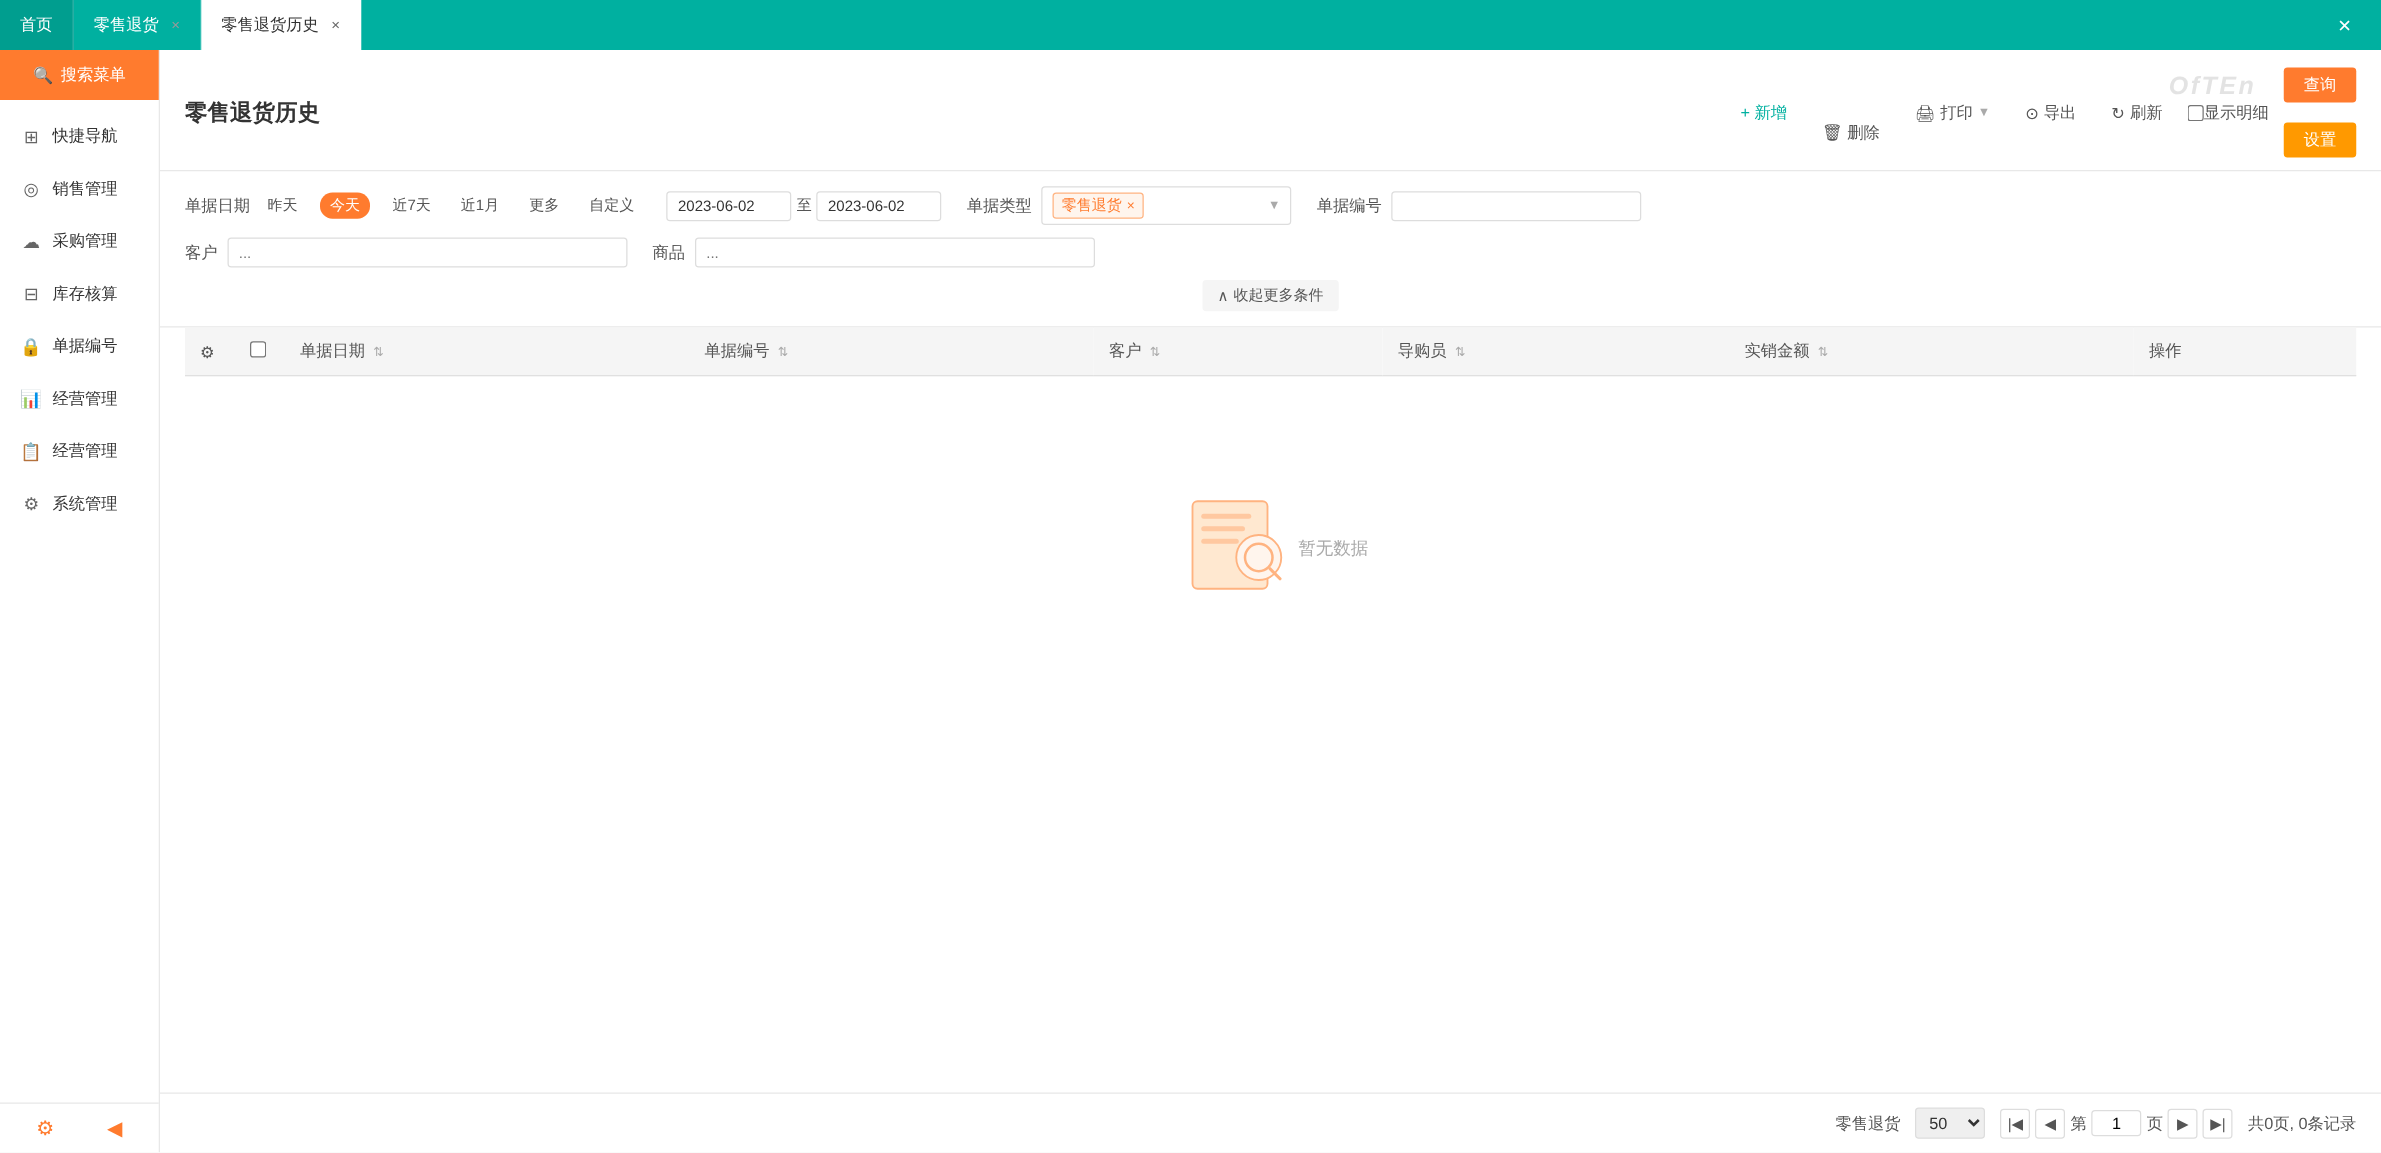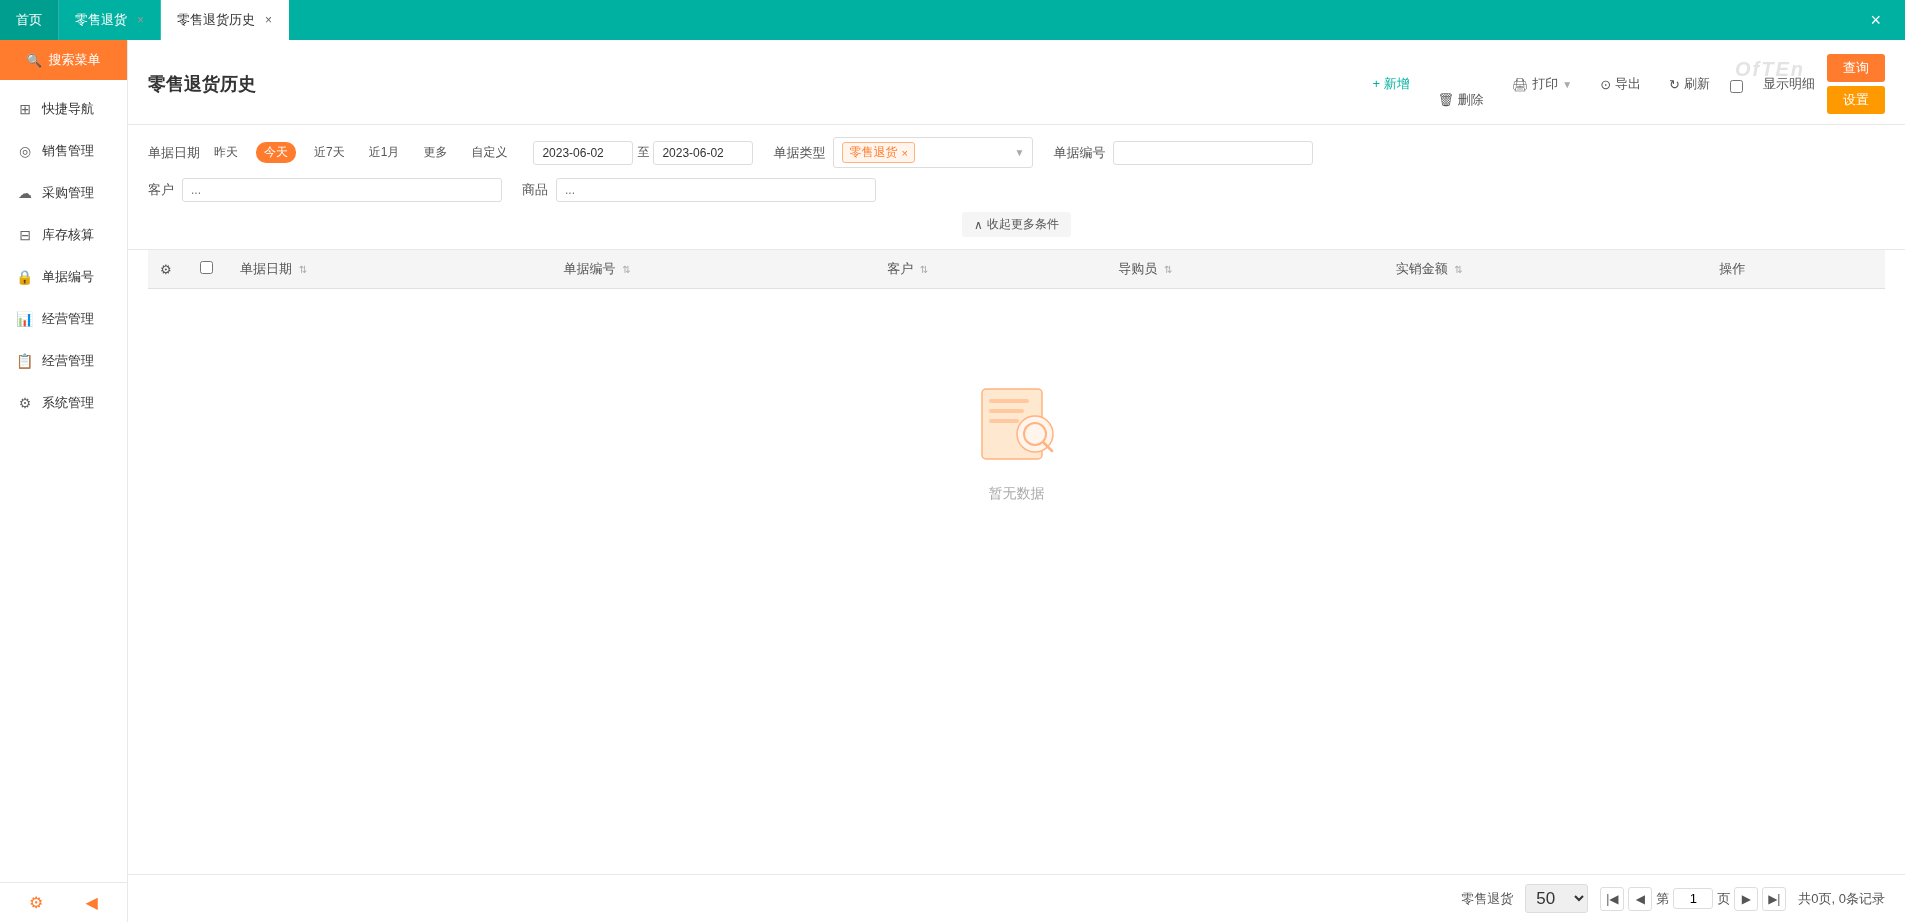--- a/index.html
+++ b/index.html
@@ -174,25 +174,26 @@
     }
     .btn-setting {
       background: #ff9900;
       color: #fff;
       padding: 5px 16px;
       border-radius: 3px;
       cursor: pointer;
       font-size: 13px;
       border: none;
       display: block;
+      margin-top: 12px;
     }
     .checkbox-label {
       display: flex;
-      align-items: flex-end;
-      gap: 20px;
+      align-items: center;
+      gap: 0;
       font-size: 13px;
       color: #555;
       cursor: pointer;
     }
 
     
     .filter-area {
       padding: 12px 20px;
       border-bottom: 1px solid #e8e8e8;
       flex-shrink: 0;
@@ -332,21 +333,20 @@
     .th-actions {
       text-align: right;
     }
     .th-amount {
       text-align: right;
     }
 
     
     .empty-state {
       display: flex;
-      flex-direction: column;
       align-items: center;
       justify-content: center;
       padding: 80px 0;
     }
     .empty-icon {
       width: 100px;
       height: 100px;
       margin-bottom: 16px;
     }
     .empty-text {
@@ -364,21 +364,21 @@
       padding: 0 20px;
       gap: 12px;
       font-size: 13px;
       color: #555;
       flex-shrink: 0;
     }
     .page-size-select {
       border: 1px solid #ddd;
       border-radius: 3px;
       padding: 3px 6px;
-      font-size: 17px;
+      font-size: 13px;
       color: #333;
     }
     .page-nav {
       display: flex;
       align-items: center;
       gap: 4px;
     }
     .page-nav-btn {
       width: 24px;
       height: 24px;

